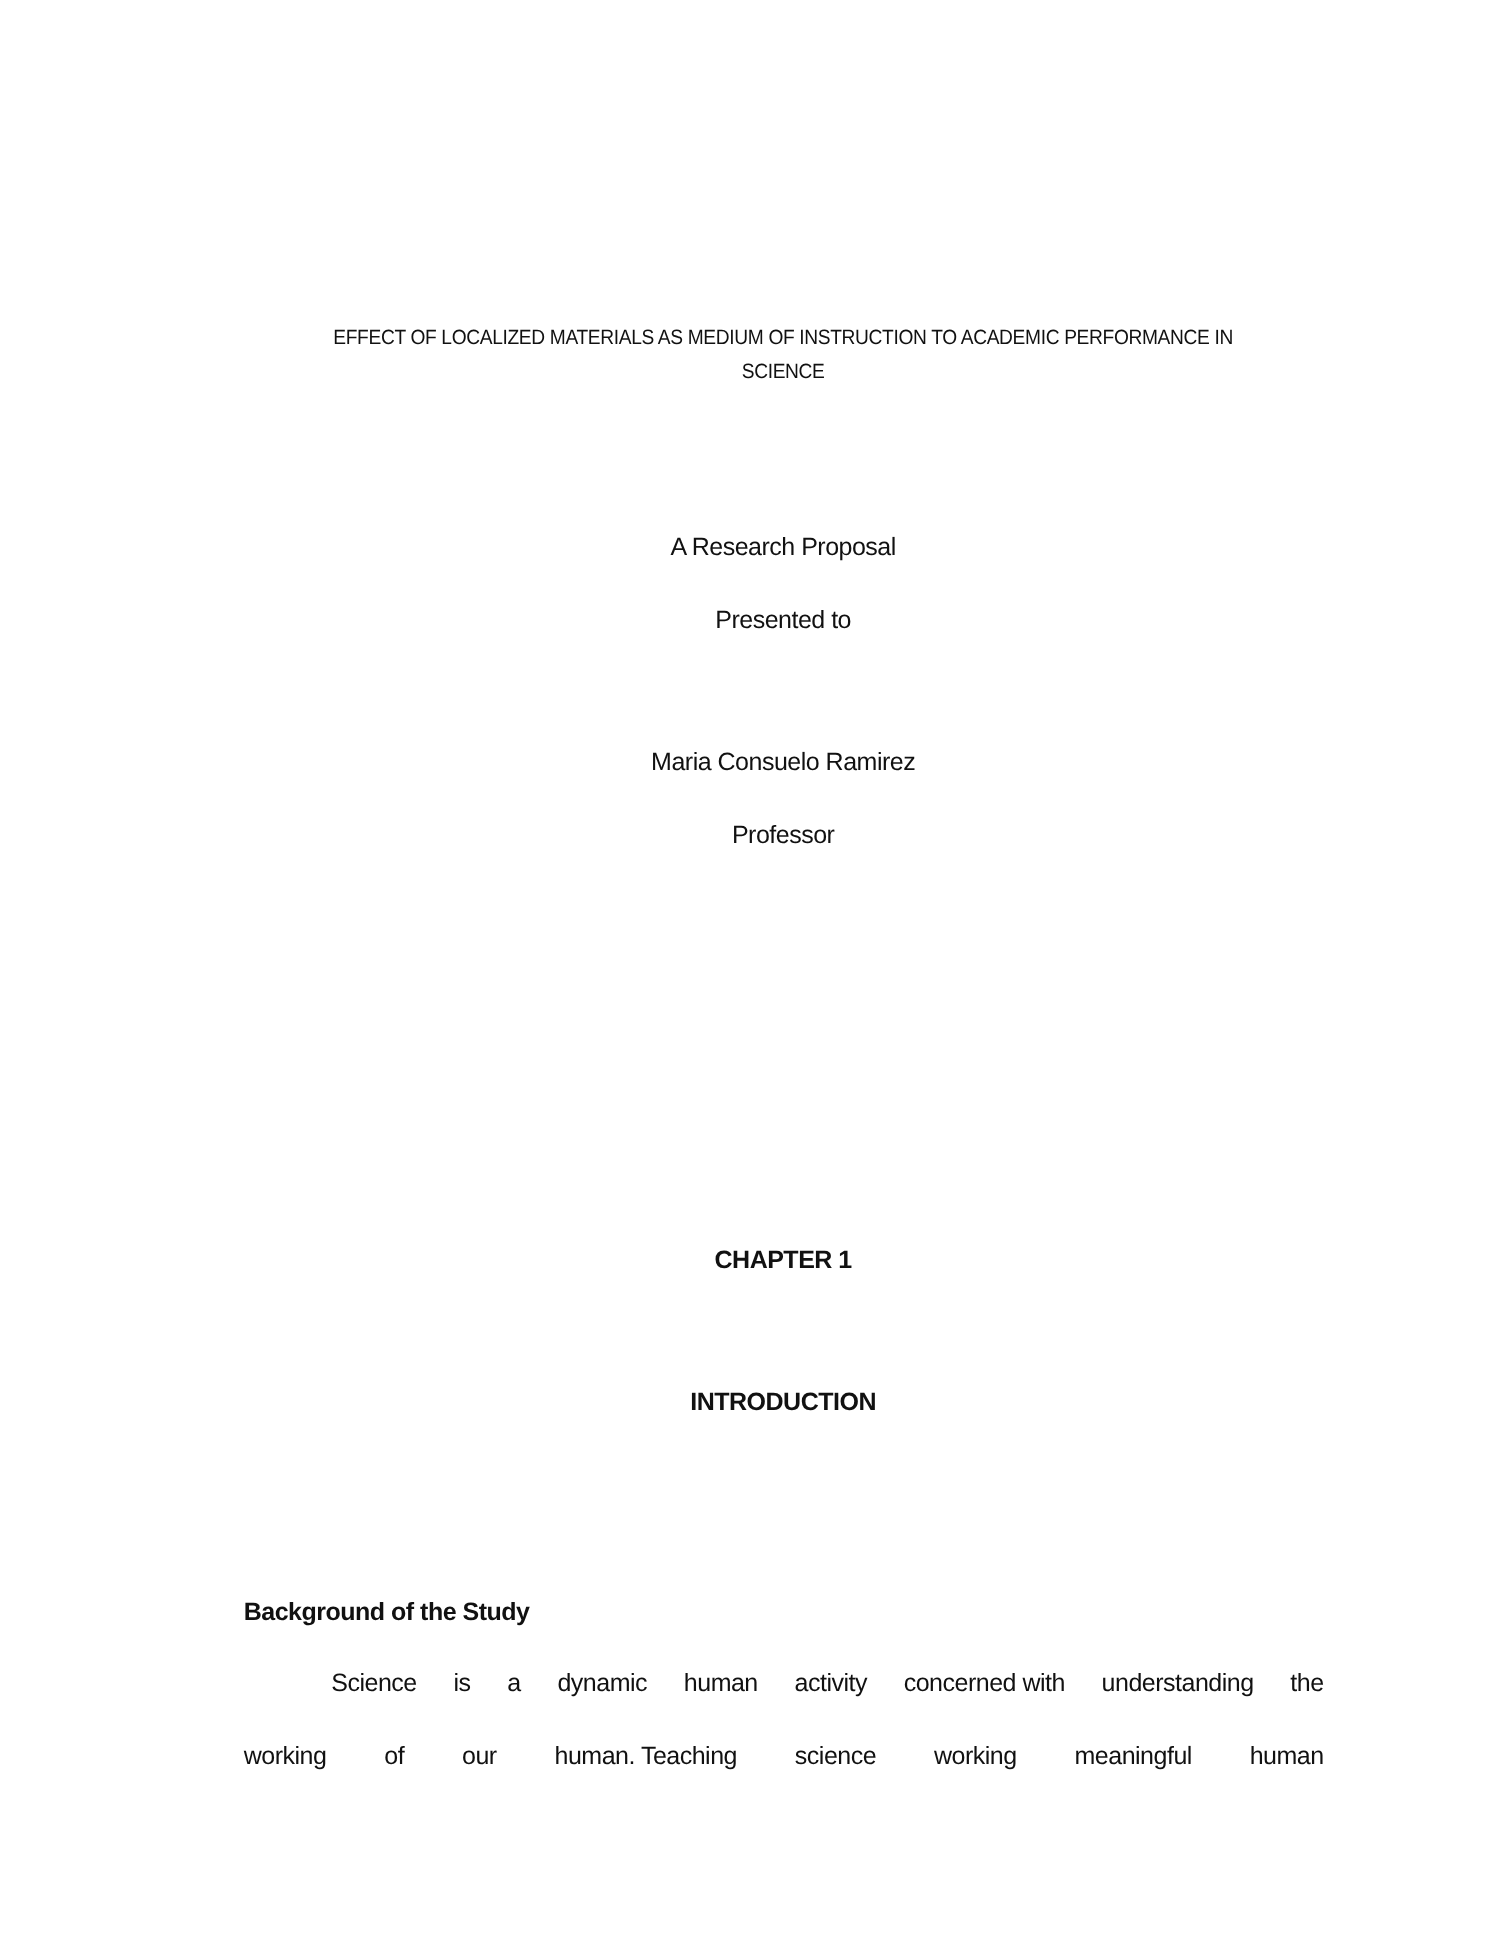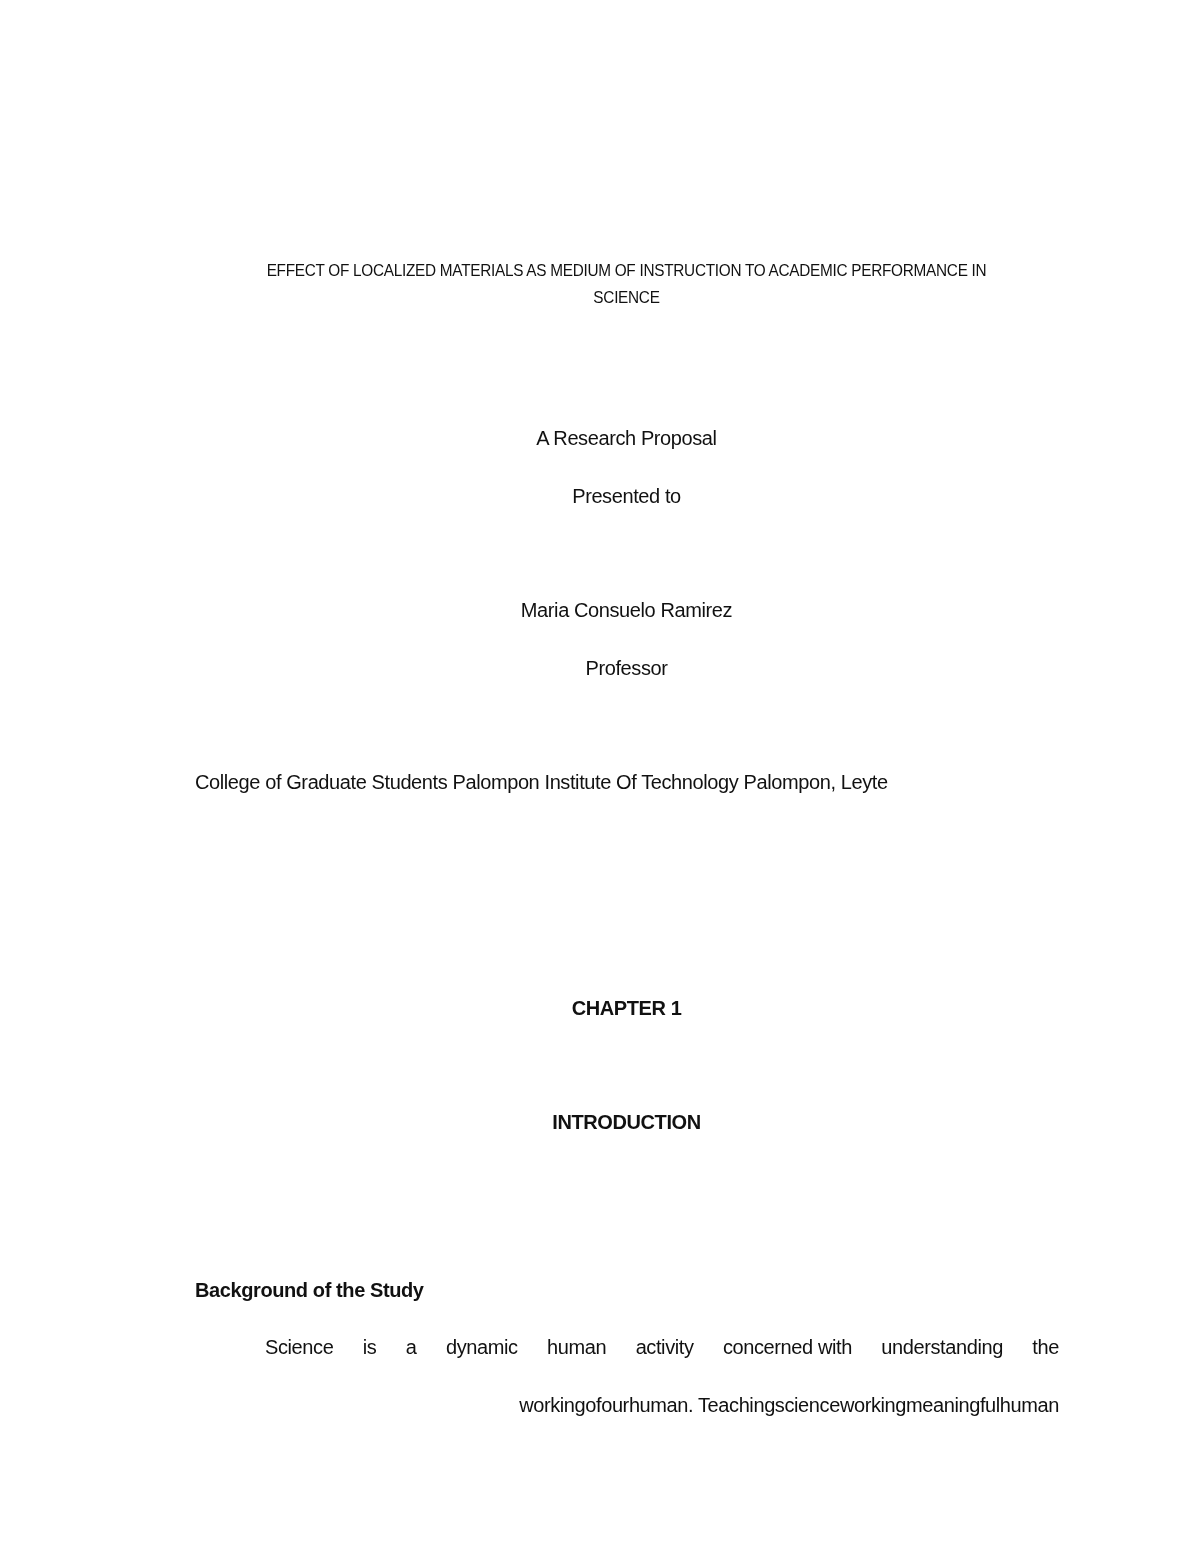--- a/index.html
+++ b/index.html
@@ -54,40 +54,39 @@
 
   <div class="abs center title-line" style="top:226px;">EFFECT OF LOCALIZED MATERIALS AS MEDIUM OF INSTRUCTION TO ACADEMIC PERFORMANCE IN</div>
   <div class="abs center title-line" style="top:253px;">SCIENCE</div>
 
   <div class="abs center body-text" style="top:392px;">A Research Proposal</div>
   <div class="abs center body-text" style="top:450px;">Presented to</div>
 
   <div class="abs center body-text" style="top:564px;">Maria Consuelo Ramirez</div>
   <div class="abs center body-text" style="top:622px;">Professor</div>
 
-  <div class="abs body-text" style="top:736px; left:195px;">College of Graduate Students Palompon Institute Of Technology Palompon, Leyte</div>
 
   <div class="abs center body-text bold" style="top:962px;">CHAPTER 1</div>
   <div class="abs center body-text bold" style="top:1076px;">INTRODUCTION</div>
 
   <div class="abs body-text bold" style="top:1244px; left:195px;text-align:center;">Background of the Study</div>
 
   <div class="justify-line first" style="top:1301px;">
     <span>Science</span>
     <span>is</span>
     <span>a</span>
     <span>dynamic</span>
     <span>human</span>
     <span>activity</span>
     <span>concerned with</span>
     <span>understanding</span>
     <span>the</span>
   </div>
 
-  <div class="justify-line" style="top:1359px;justify-content:flex-end;">
+  <div class="justify-line" style="top:1359px;">
     <span>working</span>
     <span>of</span>
     <span>our</span>
     <span>human. Teaching</span>
     <span>science</span>
     <span>working</span>
     <span>meaningful</span>
     <span>human</span>
   </div>
 

